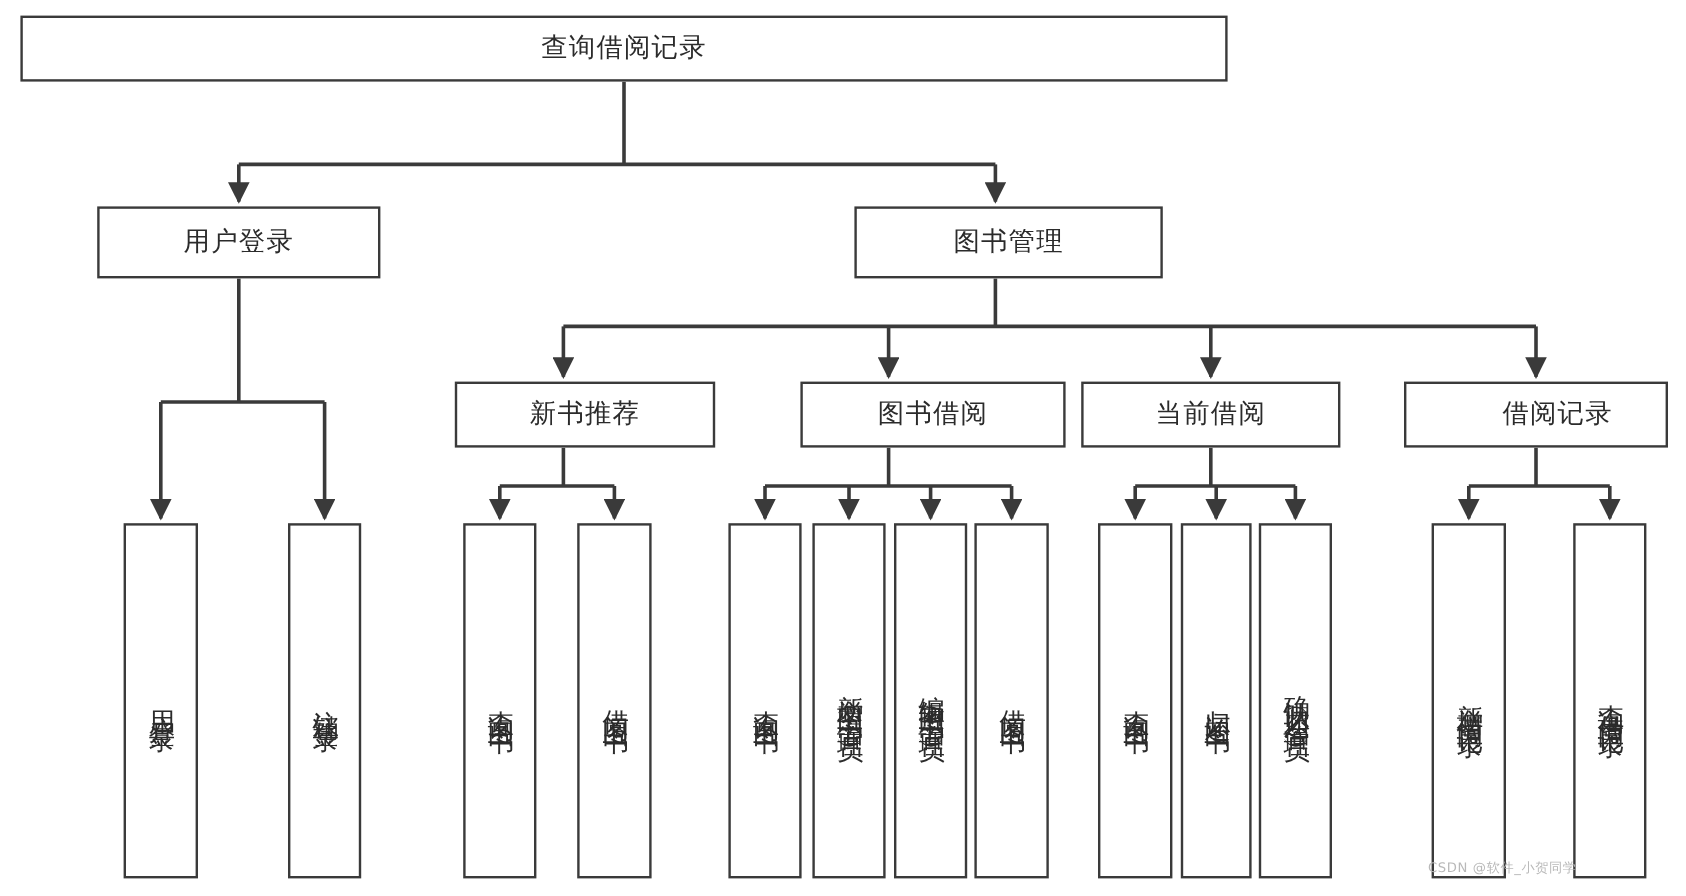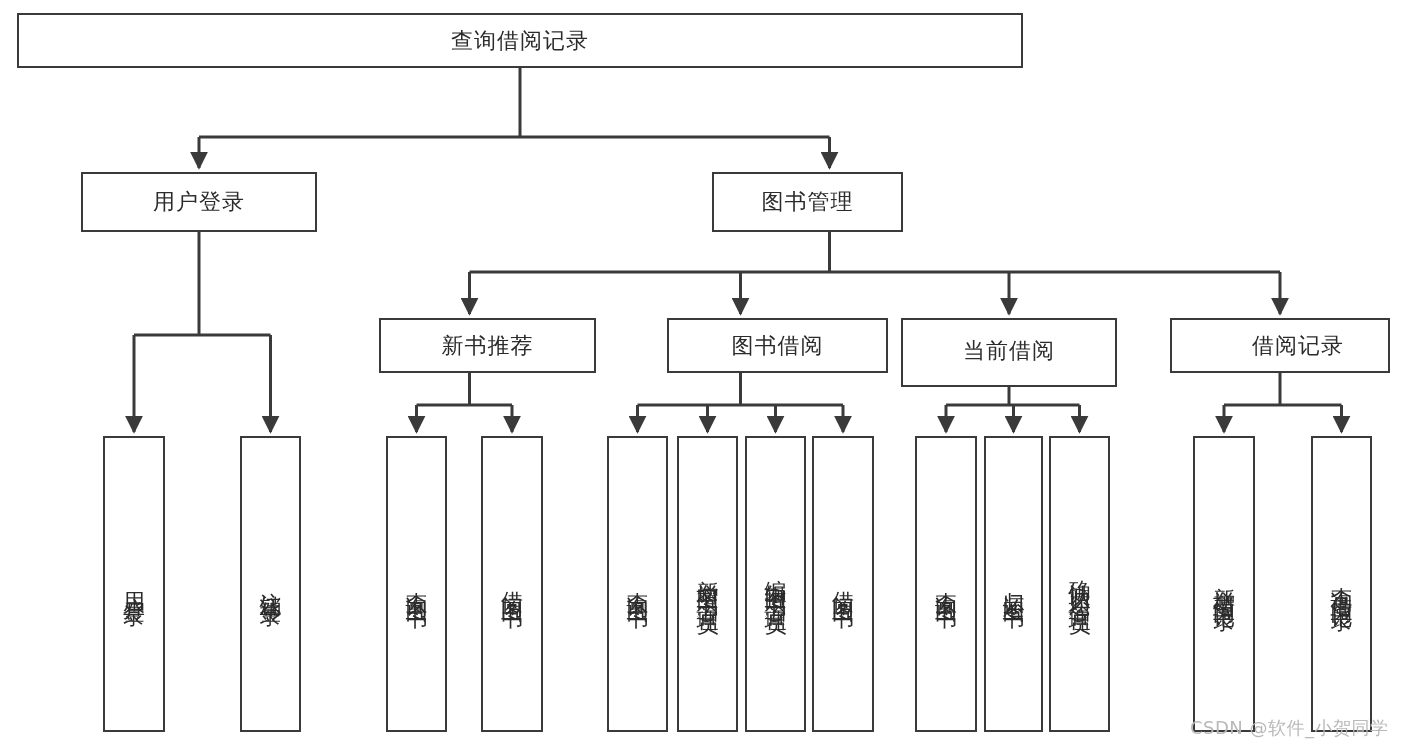--- a/index.html
+++ b/index.html
@@ -45,21 +45,21 @@
   }
   .node-v .vtext {
     writing-mode: vertical-rl;
     text-orientation: upright;
     letter-spacing: 5px;
     white-space: nowrap;
     line-height: 1;
   }
   .watermark {
     position: absolute;
-    font-size: 18px;
+    font-size: 11px;
     color: #b9b9b9;
     white-space: nowrap;
     letter-spacing: 0.5px;
   }
 </style>
 </head>
 <body>
 
 <div id="canvas">
 
@@ -106,30 +106,30 @@
       </g>
   </svg>
 
   <div id="nodes-layer">
       <div class="node-box node-h" style="left: 17px; top: 13px; width: 1006px; height: 55px;">
         <span>查询借阅记录</span>
       </div>
       <div class="node-box node-h" style="left: 81px; top: 172px; width: 236px; height: 60px;">
         <span>用户登录</span>
       </div>
-      <div class="node-box node-h" style="left: 712px; top: 172px; width: 191px; height: 60px;">
+      <div class="node-box node-h" style="left: 712px; top: 172px; width: 257px; height: 60px;">
         <span>图书管理</span>
       </div>
       <div class="node-box node-h" style="left: 361px; top: 318px; width: 217px; height: 55px; margin-left: 18px;">
         <span>新书推荐</span>
       </div>
       <div class="node-box node-h" style="left: 667px; top: 318px; width: 221px; height: 55px;">
         <span>图书借阅</span>
       </div>
-      <div class="node-box node-h" style="left: 901px; top: 318px; width: 216px; height: 69px; font-family: Liberation Mono, monospace;">
+      <div class="node-box node-h" style="left: 901px; top: 318px; width: 216px; height: 55px;">
         <span>当前借阅</span>
       </div>
       <div class="node-box node-h" style="left: 1170px; top: 318px; width: 220px; height: 55px; padding-left: 36px;">
         <span>借阅记录</span>
       </div>
       <div class="node-box node-v" style="left: 103px; top: 436px; width: 62px; height: 296px;">
         <span class="vtext">用户登录</span>
       </div>
       <div class="node-box node-v" style="left: 240px; top: 436px; width: 61px; height: 296px;">
         <span class="vtext">注销登录</span>

